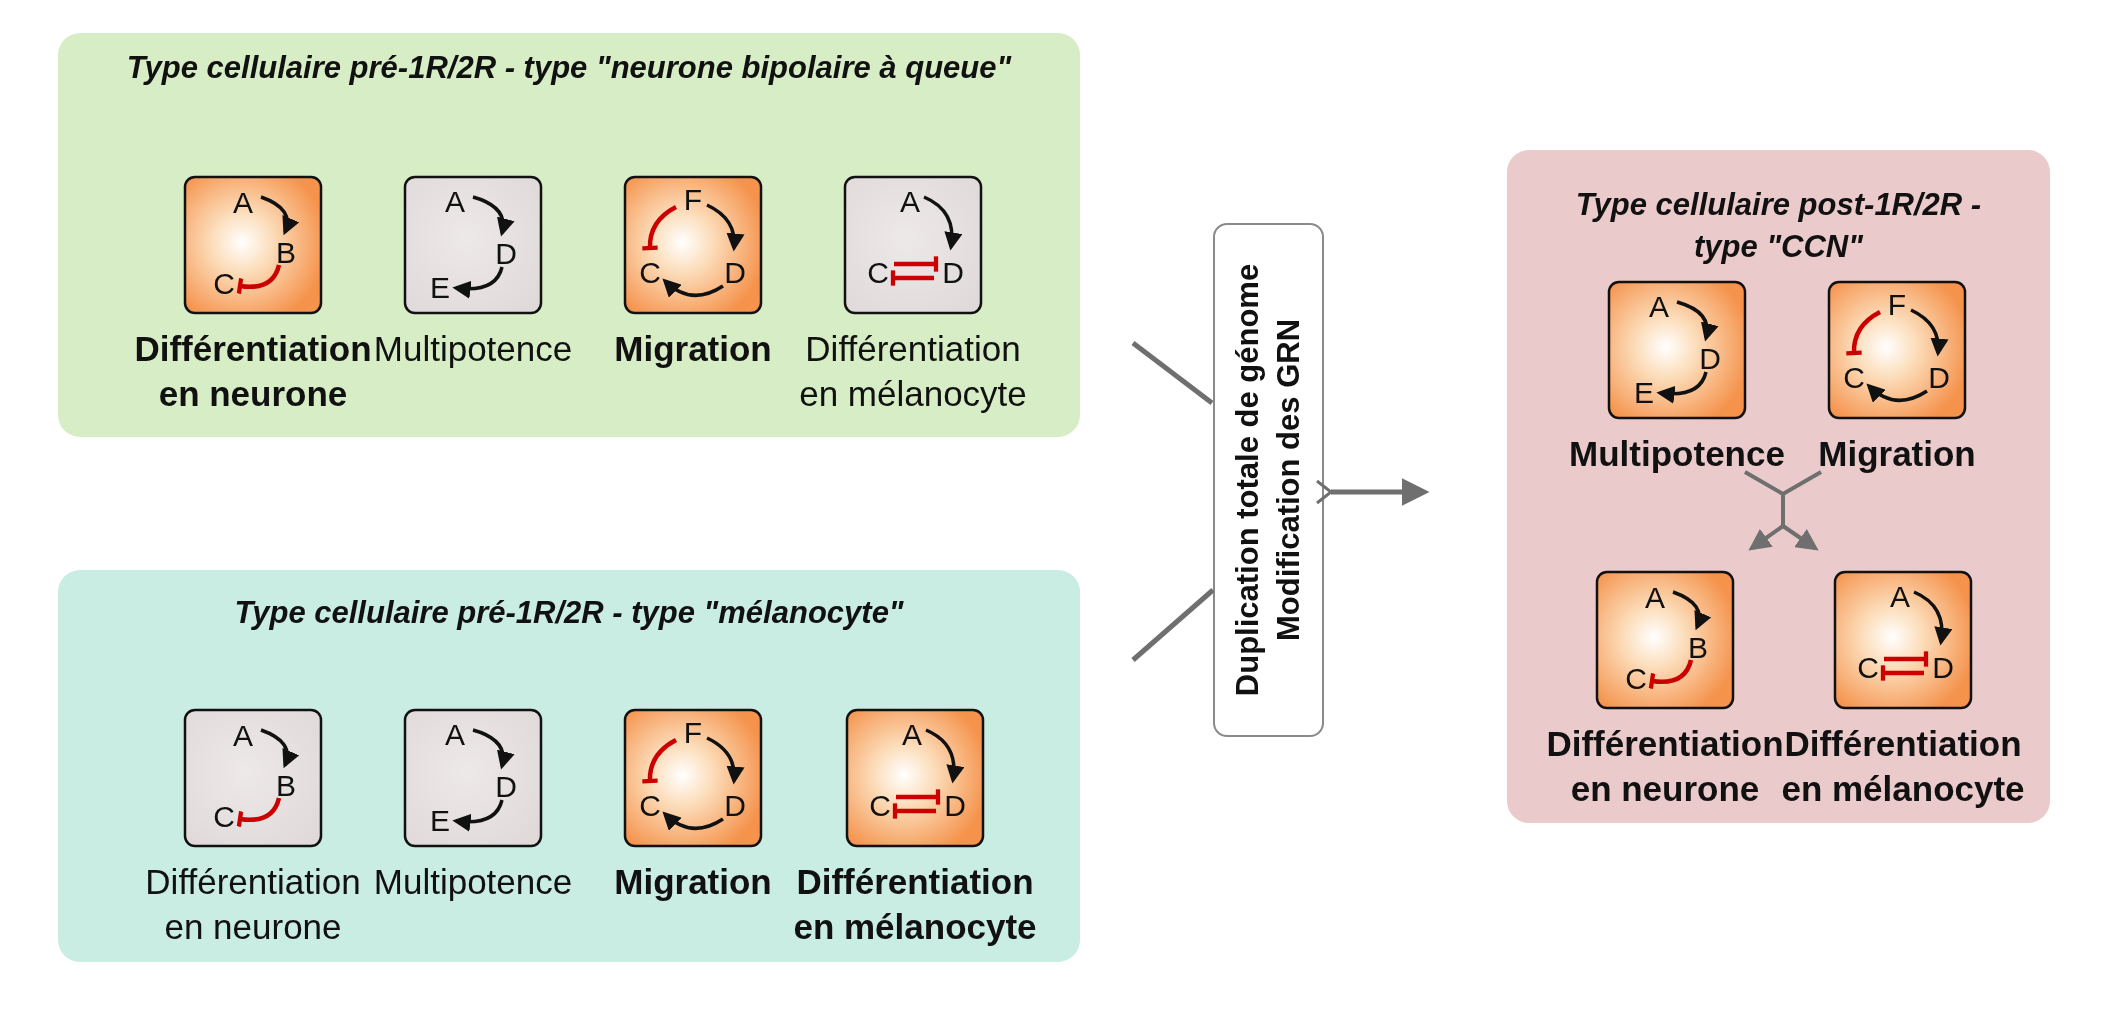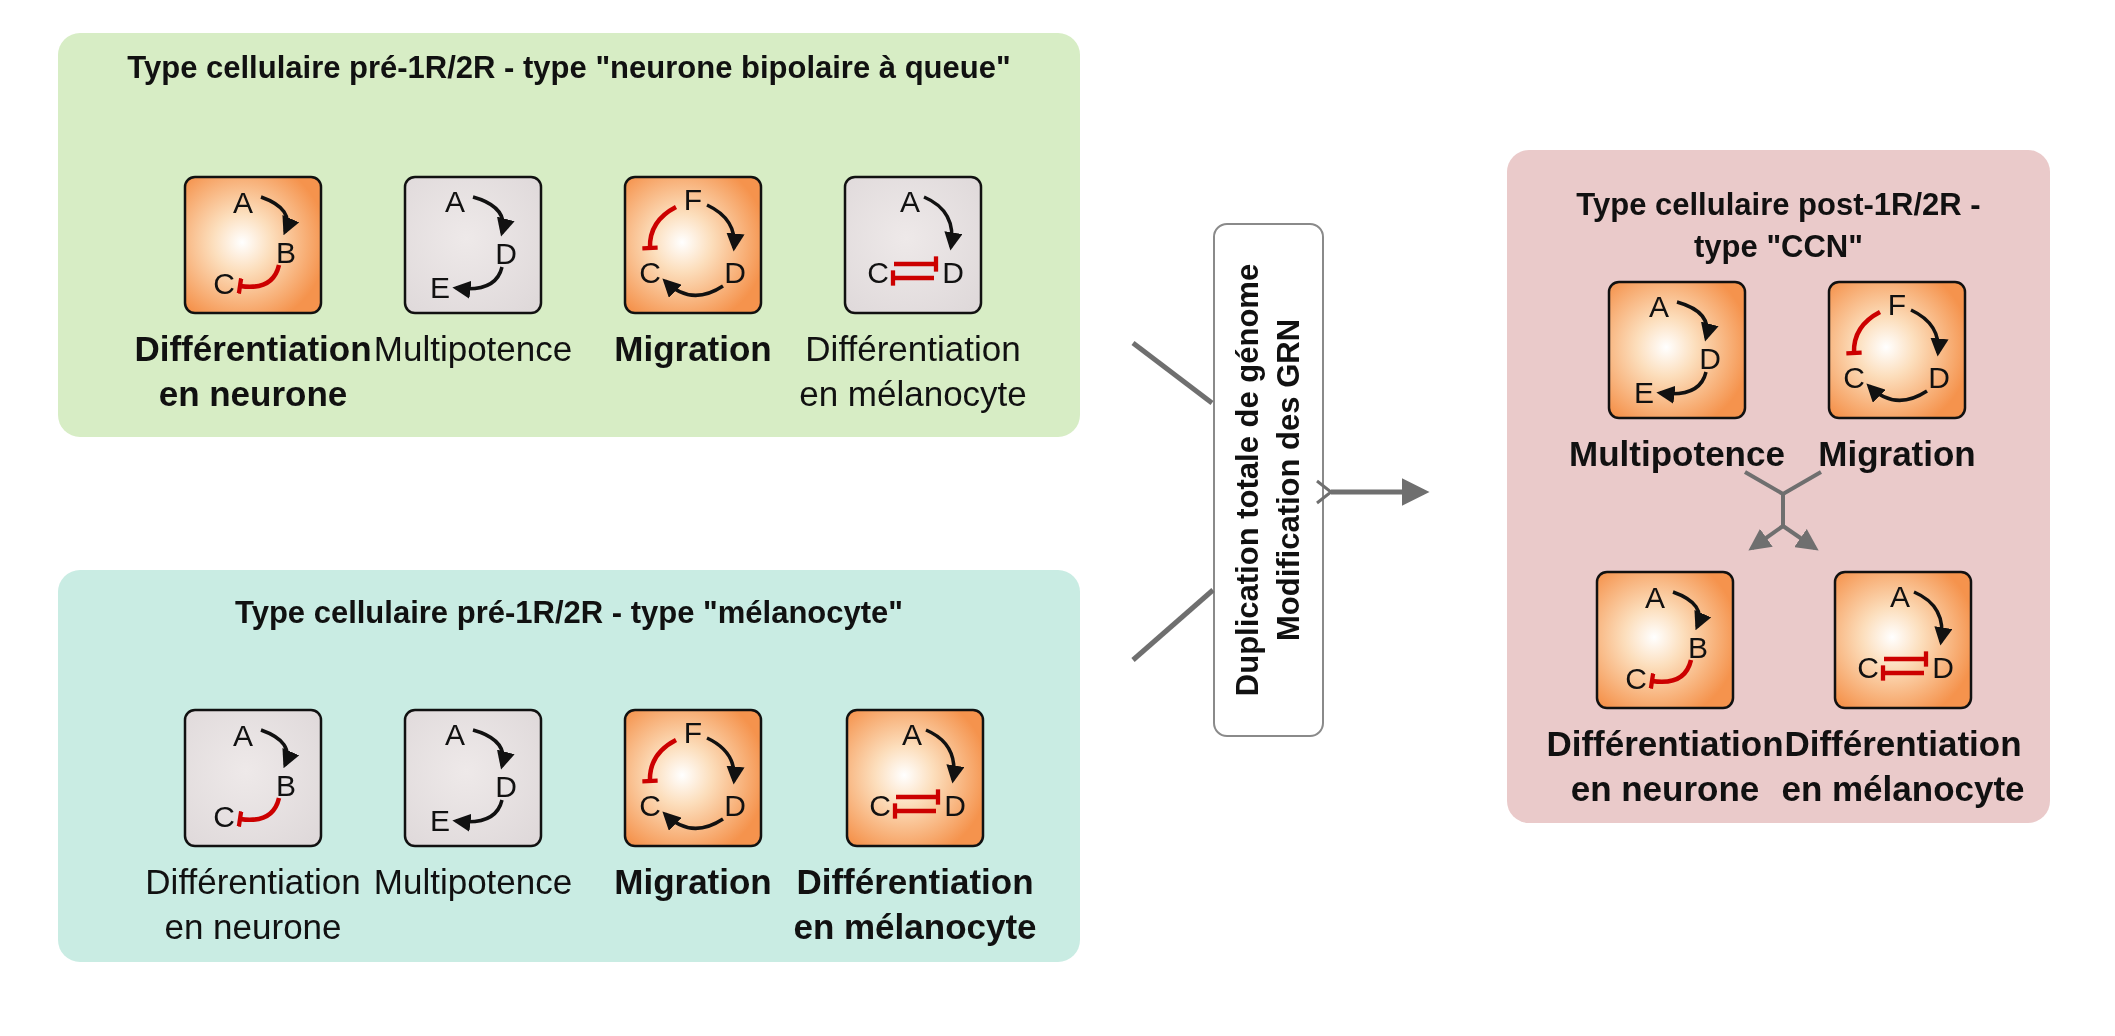--- a/index.html
+++ b/index.html
@@ -1,20 +1,20 @@
 <!DOCTYPE html>
 <html><head>
 <meta charset="utf-8">
 <style>
   html,body{margin:0;padding:0;background:#ffffff;}
   .stage{position:relative;width:2115px;height:1036px;background:#ffffff;
          font-family:"Liberation Sans",sans-serif;color:#111;overflow:hidden;}
   .panel{position:absolute;border-radius:22px;}
   .panel h2{position:absolute;left:0;right:0;margin:0;text-align:center;
-            font-size:31px;font-weight:bold;line-height:1.35;white-space:pre-line;}
+            font-size:31px;font-weight:bold;line-height:1.35;white-space:pre-line;font-style:italic;}
   .motif-box{position:absolute;width:140px;height:140px;}
   .motif-label{position:absolute;width:264px;text-align:center;font-size:35px;
                line-height:1.28;white-space:pre-line;}
   .motif-label.bold{font-weight:bold;}
   .process-box{position:absolute;left:1213px;top:223px;width:107px;height:510px;
                background:#ffffff;border:2px solid #8a8a8a;border-radius:14px;}
   .process-text{position:absolute;left:50%;top:50%;
                 transform:translate(-50%,-50%) rotate(-90deg);
                 width:520px;text-align:center;font-weight:bold;font-size:31px;
                 line-height:1.32;white-space:nowrap;}

